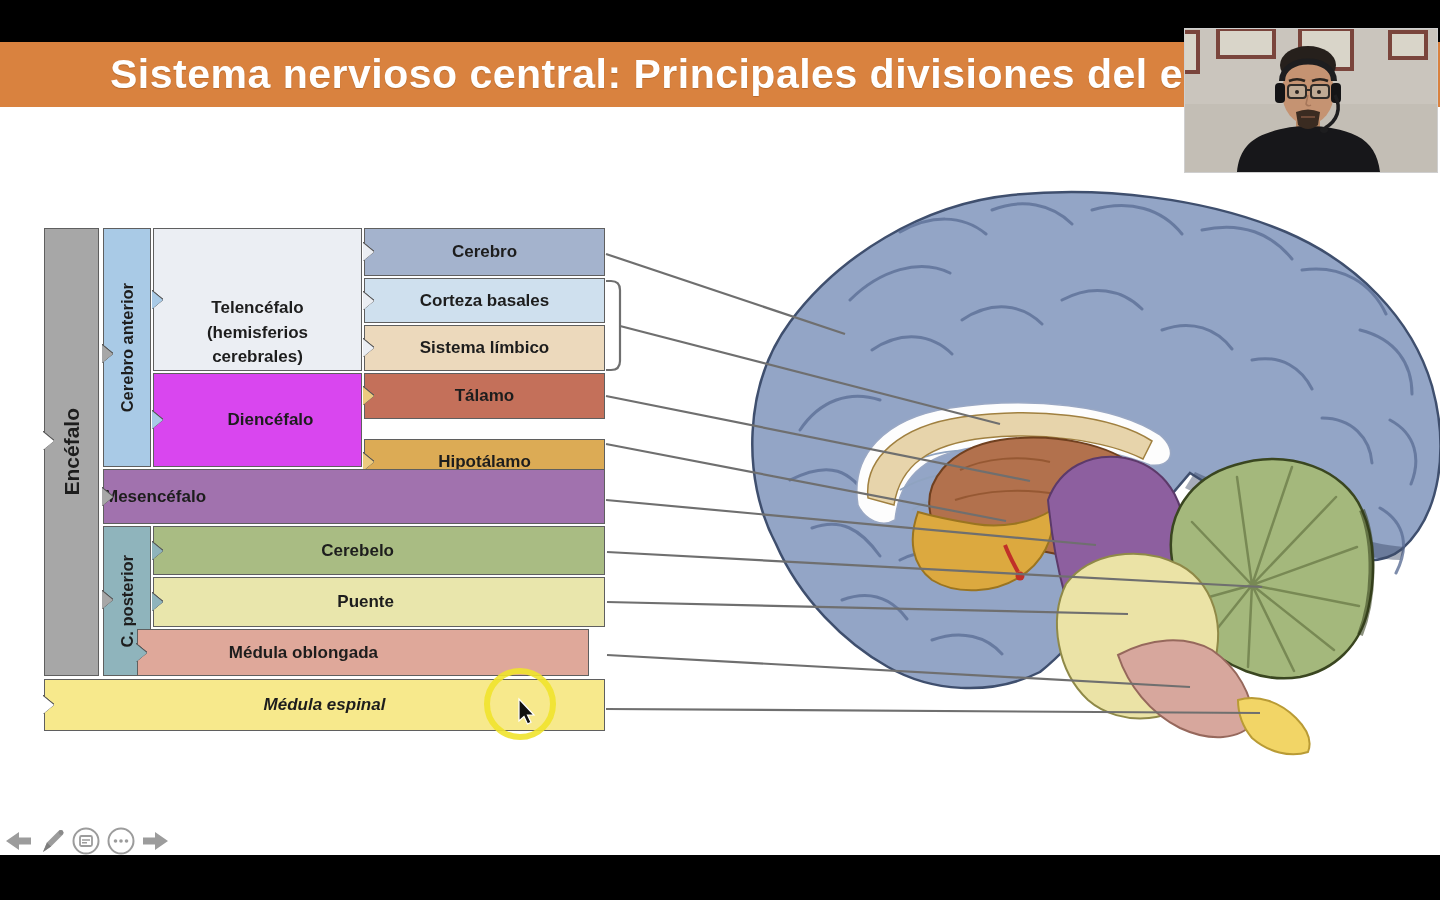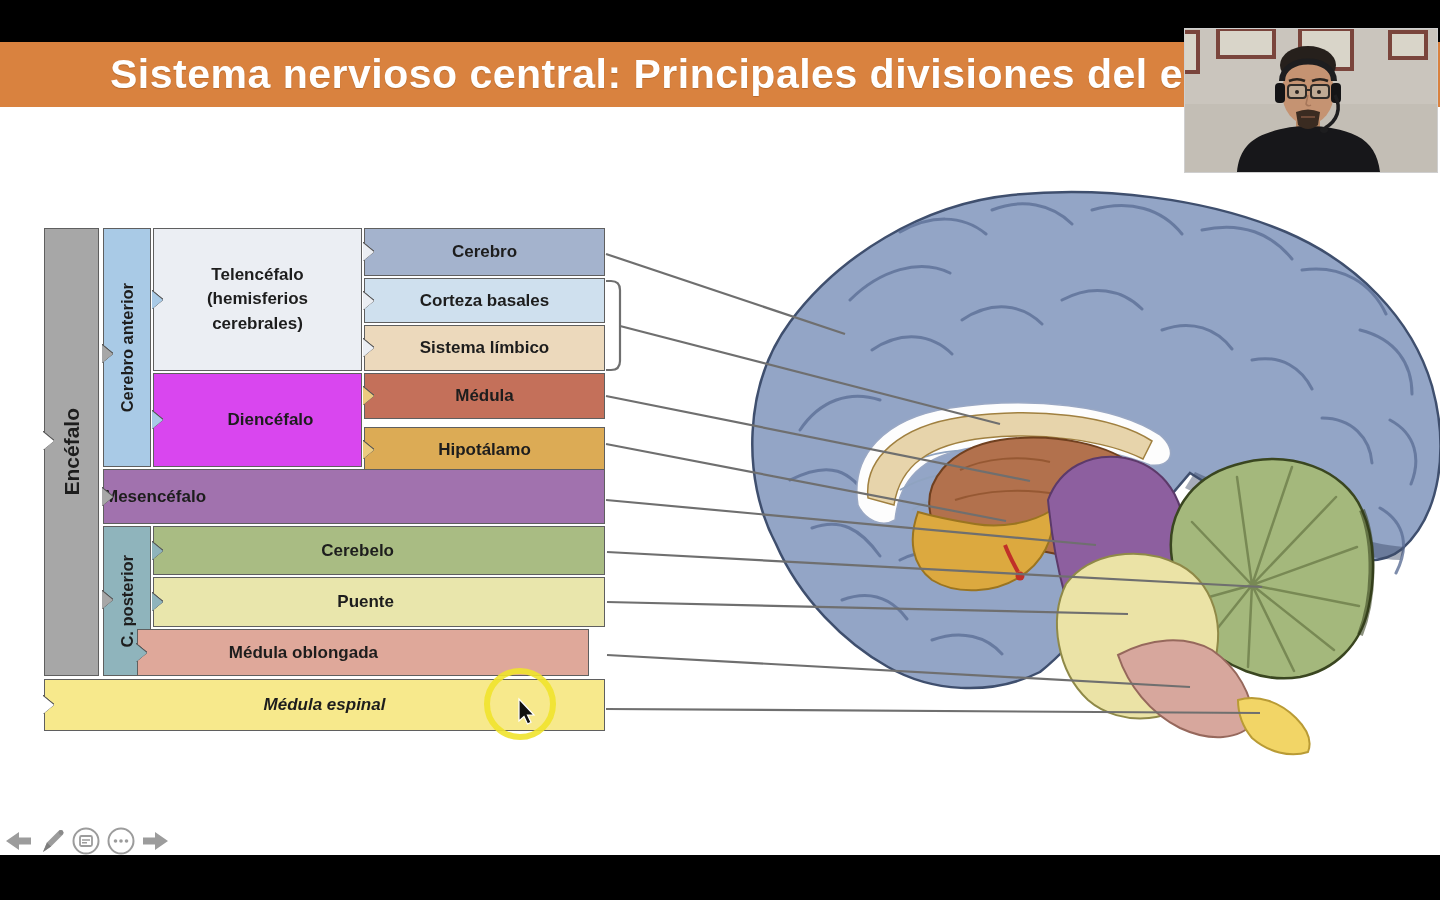--- a/index.html
+++ b/index.html
@@ -15,28 +15,28 @@
   
   #diagram{position:absolute;left:42px;top:228px;width:566px;height:507px;}
   .dbox{position:absolute;box-sizing:border-box;border:1.6px solid #5f5f5f;
     display:flex;align-items:center;justify-content:center;
     font-weight:bold;color:#1d1d1d;font-size:17px;text-align:center;}
   .vlabel{writing-mode:vertical-rl;transform:rotate(180deg);font-size:16.5px;}
   .b-encefalo{left:2px;top:0;width:55px;height:448px;}
   .b-encefalo .vlabel{font-size:21px;}
   .b-cerebro-ant{left:61px;top:0;width:48px;height:239px;}
   .b-cpost{left:61px;top:298px;width:48px;height:150px;}
-  .b-telencefalo{left:111px;top:0;width:209px;height:143px;}
+  .b-telencefalo{left:111px;top:0;width:209px;height:143px;align-items:flex-end;}
   .b-telencefalo .lbl{width:150px;line-height:1.45;}
   .b-diencefalo{left:111px;top:145px;width:209px;height:94px;}
   .b-corteza{left:322px;top:0;width:241px;height:48px;}
   .b-ganglios{left:322px;top:50px;width:241px;height:45px;}
   .b-sistema{left:322px;top:97px;width:241px;height:46px;}
   .b-talamo{left:322px;top:145px;width:241px;height:46px;}
-  .b-hipotalamo{left:322px;top:199px;width:241px;height:46px;}
+  .b-hipotalamo{left:322px;top:211px;width:241px;height:46px;}
   .b-mesencefalo{left:61px;top:241px;width:502px;height:55px;justify-content:flex-start;}
   .b-mesencefalo .zone{width:260px;text-align:left;}
   .b-cerebelo{left:111px;top:298px;width:452px;height:49px;justify-content:flex-start;}
   .b-puente{left:111px;top:349px;width:452px;height:50px;justify-content:flex-start;}
   .b-moblongada{left:95px;top:401px;width:452px;height:47px;justify-content:flex-start;}
   .b-cerebelo .zone,.b-puente .zone,.b-moblongada .zone{width:240px;text-align:right;}
   .b-espinal{left:2px;top:451px;width:561px;height:52px;font-style:italic;}
   .notch{position:absolute;left:-2px;top:50%;transform:translateY(-50%);
     width:0;height:0;border-top:9px solid transparent;border-bottom:9px solid transparent;
     border-left:11px solid currentColor;
@@ -86,21 +86,21 @@
     <div class="dbox b-ganglios" style="background-color: rgb(207, 224, 238);">
       <span class="notch" style="color: rgb(235, 238, 243);"></span>
       <span>Corteza basales</span>
     </div>
     <div class="dbox b-sistema" style="background-color: rgb(236, 217, 188); justify-content: center;">
       <span class="notch" style="color: rgb(235, 238, 243);"></span>
       <span>Sistema límbico</span>
     </div>
     <div class="dbox b-talamo" style="background-color: rgb(196, 112, 90);">
       <span class="notch" style="color: rgb(236, 203, 126);"></span>
-      <span>Médula</span>
+      <span>Tálamo</span>
     </div>
     <div class="dbox b-hipotalamo" style="background-color: rgb(220, 171, 85);">
       <span class="notch" style="color: rgb(236, 203, 126);"></span>
       <span>Hipotálamo</span>
     </div>
     <div class="dbox b-mesencefalo" style="background-color: rgb(161, 114, 174);">
       <span class="notch" style="color: rgb(167, 167, 167);"></span>
       <span class="zone">Mesencéfalo</span>
     </div>
     <div class="dbox b-cpost" style="background-color: rgb(143, 180, 188);">

